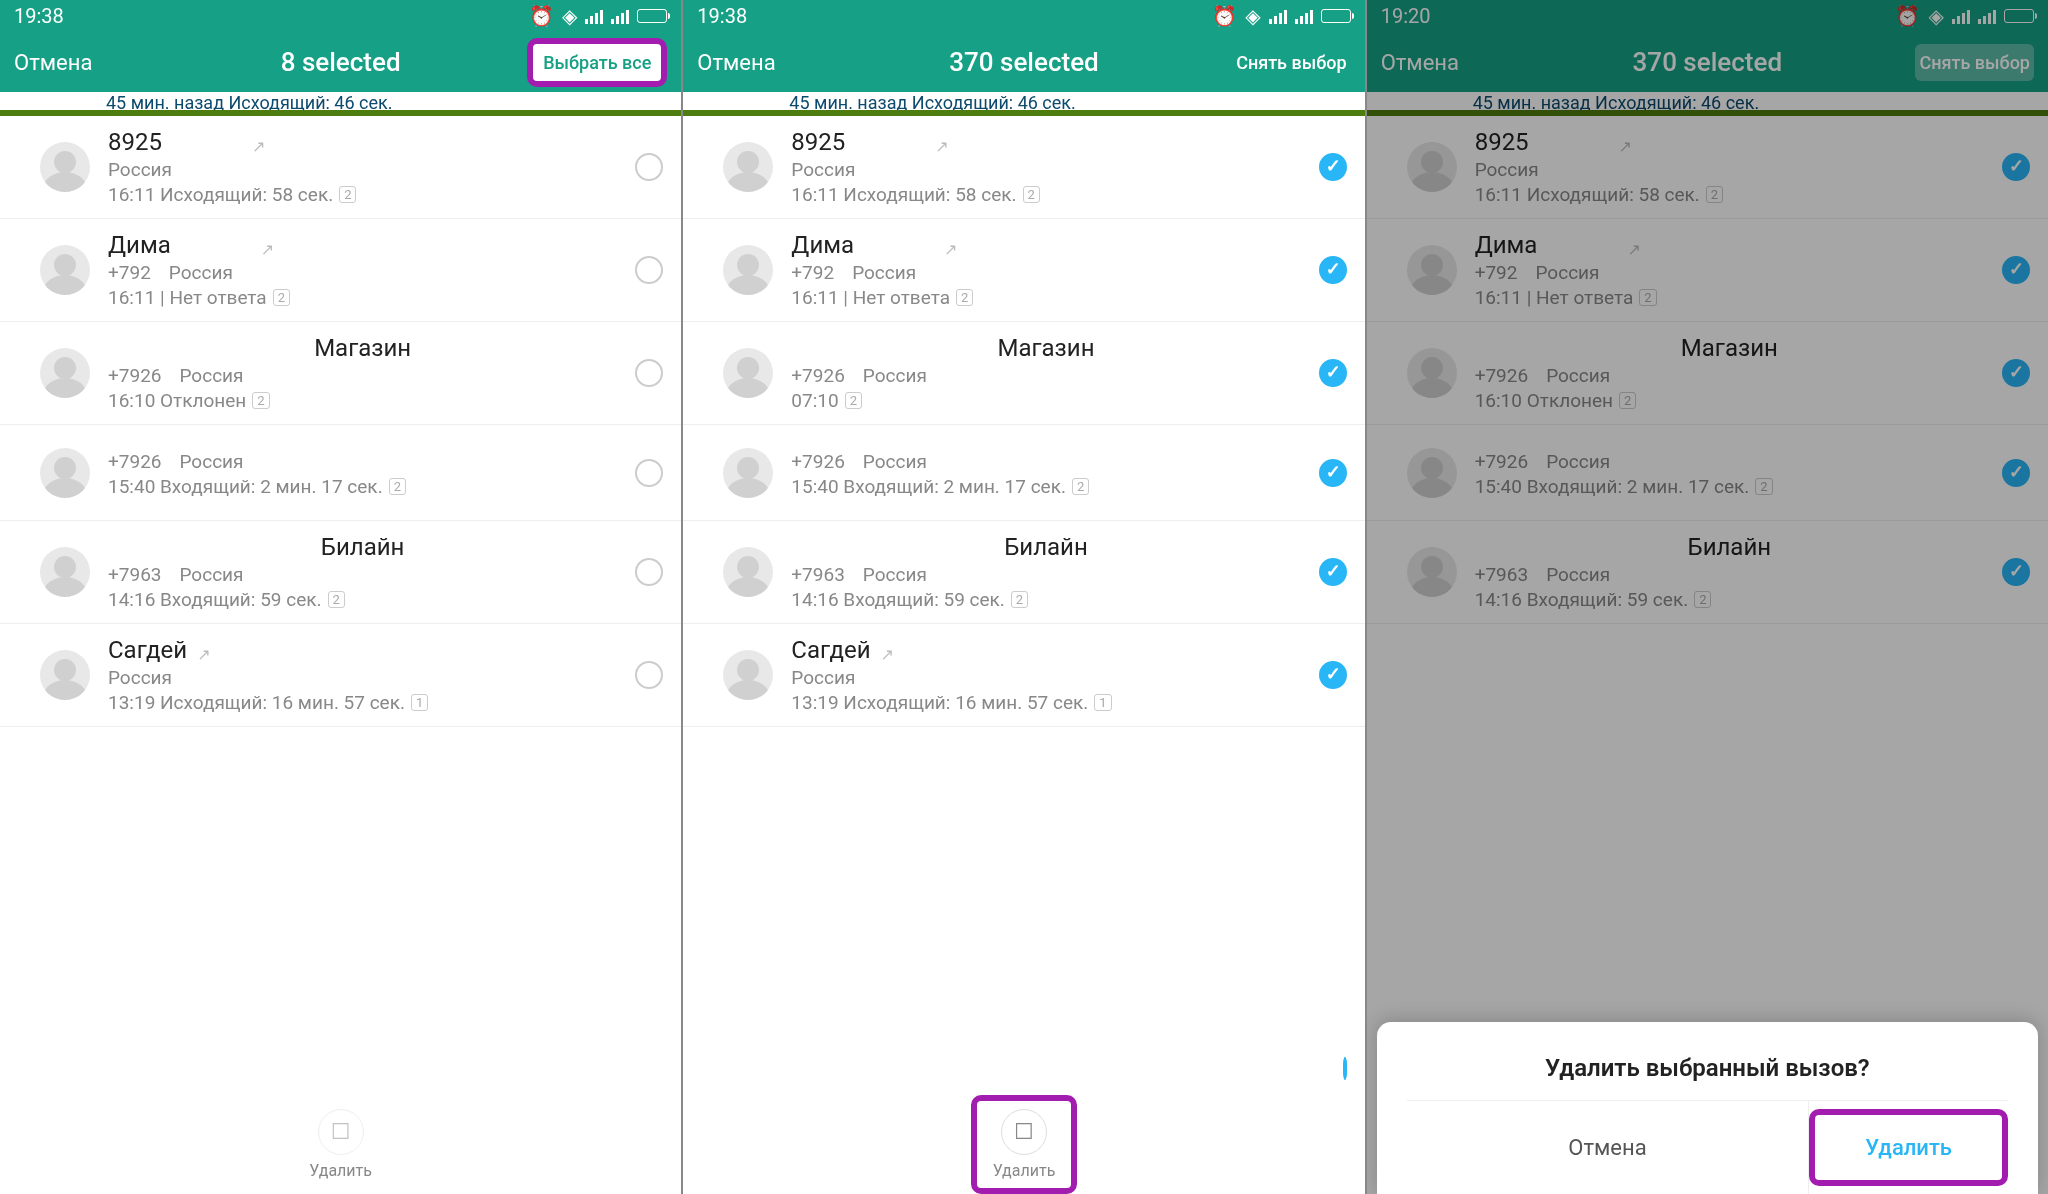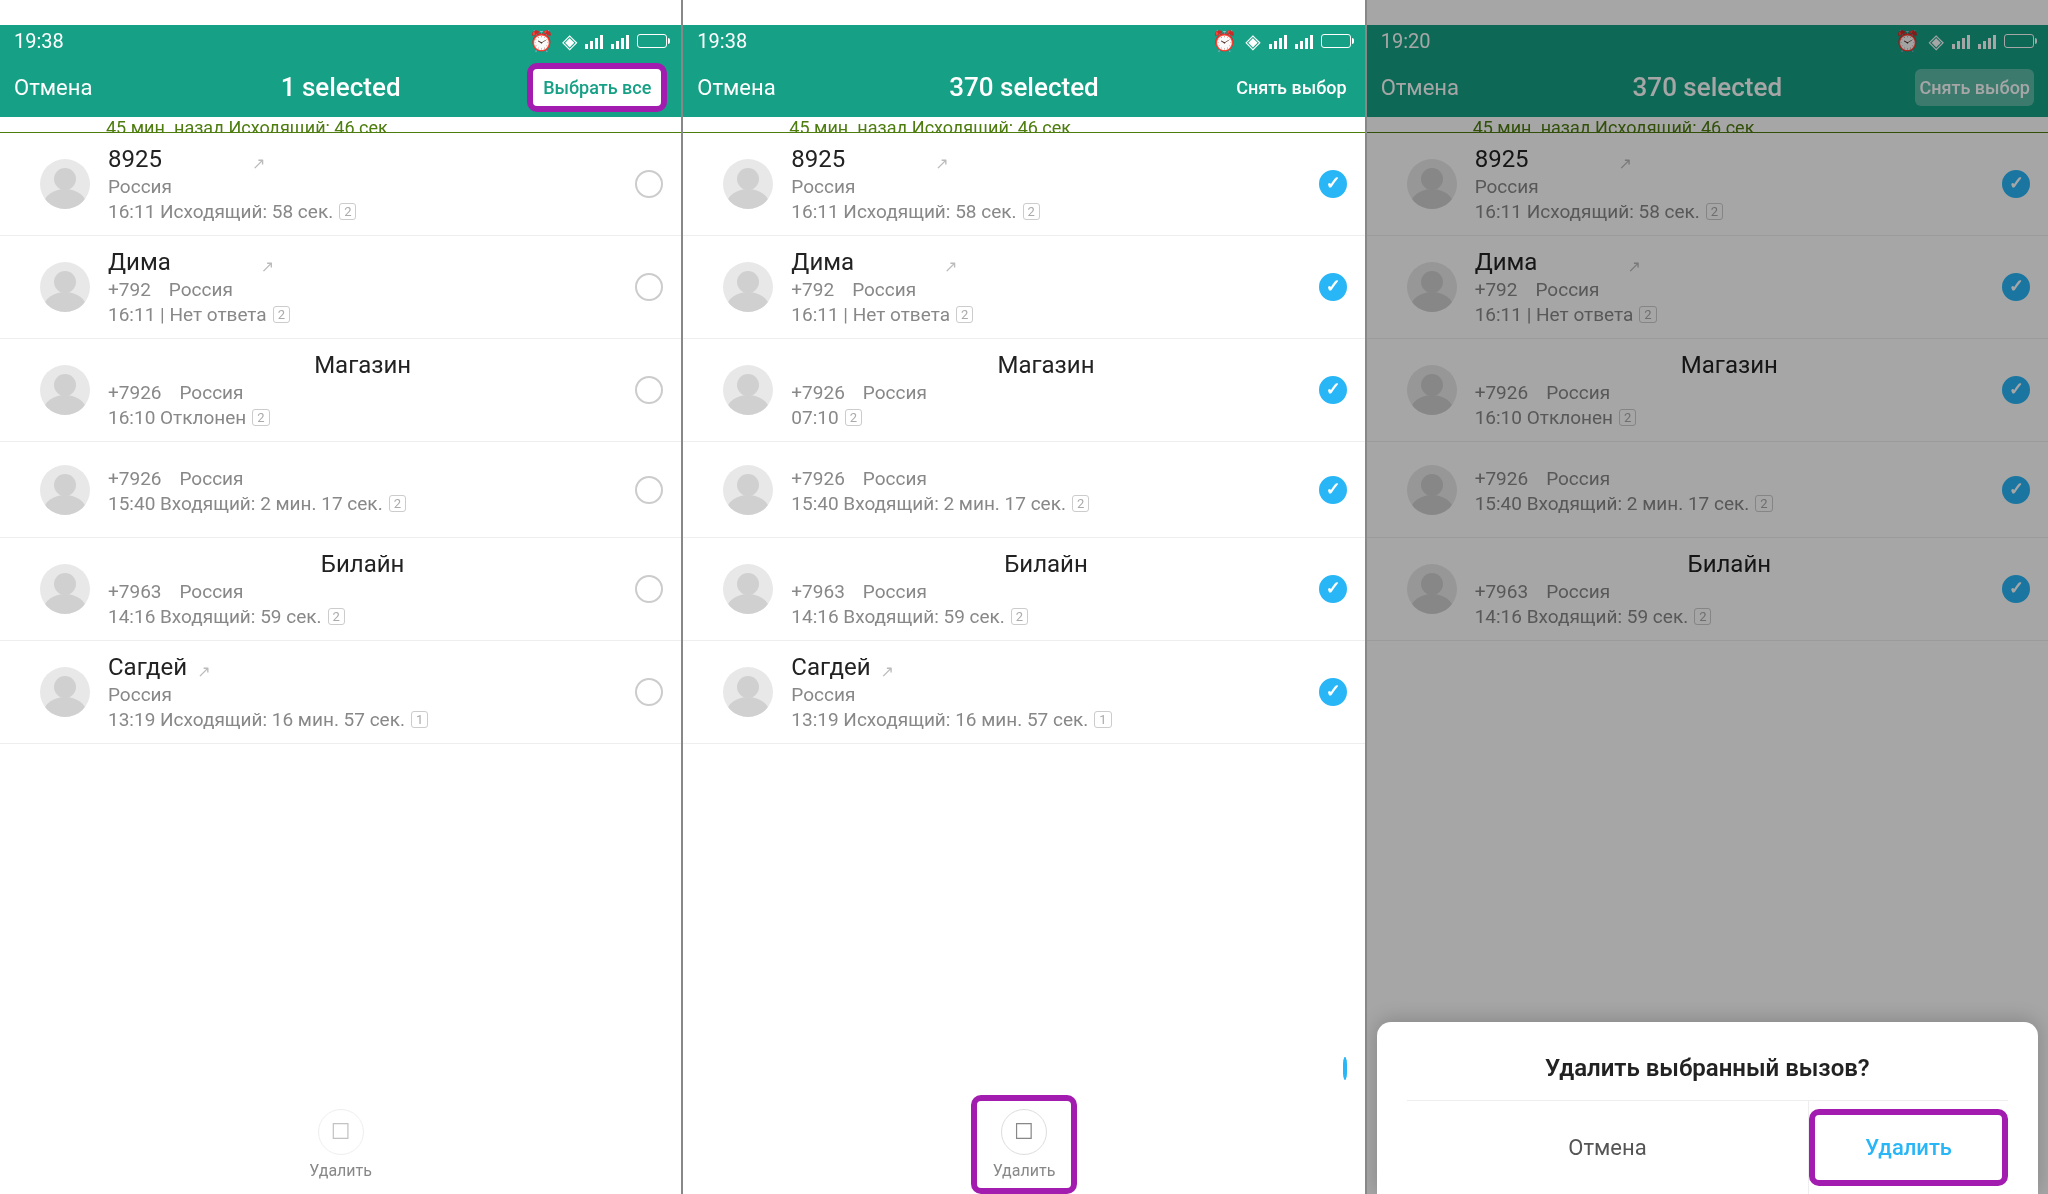--- a/index.html
+++ b/index.html
@@ -1,26 +1,26 @@
 <!DOCTYPE html>
 <html><head>
 <meta charset="utf-8">
 <style>
 * { margin: 0; padding: 0; box-sizing: border-box; font-family: -apple-system, Roboto, Arial, sans-serif; }
 body { display: flex; width: 2048px; height: 1194px; background: #888; gap: 2px; }
 .phone { flex: 1; background: #fff; display: flex; flex-direction: column; position: relative; overflow: hidden; }
-.status-bar { background: #16a085; color: #fff; height: 32px; display: flex; align-items: center; justify-content: space-between; padding: 0 14px; font-size: 20px; margin-top: 25px; }
+.status-bar { background: #16a085; color: #fff; height: 32px; display: flex; align-items: center; justify-content: space-between; padding: 0 14px; font-size: 20px; }
 .status-icons { display: flex; gap: 8px; align-items: center; }
 .header { background: #16a085; color: #fff; height: 60px; display: flex; align-items: center; justify-content: space-between; padding: 0 14px; }
 .header-left { font-size: 22px; }
 .header-center { font-size: 26px; font-weight: 500; position: absolute; left: 50%; transform: translateX(-50%); }
 .header-right-btn { background: #fff; color: #16a085; border: none; border-radius: 6px; padding: 8px 10px; font-size: 18px; font-weight: 500; cursor: pointer; }
 .header-right-btn.plain { background: #16a085; color: #fff; padding: 8px 4px; }
 .highlight-orange { border: 6px solid #a21caf; border-radius: 10px; }
-.clipped-row { height: 16px; overflow: hidden; color: #4d7c0f; font-size: 18px; padding-left: 106px; border-bottom: 1px solid #4d7c0f; }
+.clipped-row { height: 24px; overflow: hidden; color: #0c4a6e; font-size: 18px; padding-left: 106px; border-bottom: 6px solid #4d7c0f; }
 .list { flex: 1; overflow: hidden; }
 .row { display: flex; align-items: center; padding: 12px 18px 12px 40px; border-bottom: 1px solid #eee; gap: 18px; min-height: 96px; }
 .avatar { width: 50px; height: 50px; border-radius: 50%; background: #e8e8e8; flex-shrink: 0; position: relative; overflow: hidden; }
 .avatar::before { content: ''; position: absolute; width: 22px; height: 22px; background: #d0d0d0; border-radius: 50%; top: 9px; left: 14px; }
 .avatar::after { content: ''; position: absolute; width: 42px; height: 30px; background: #d0d0d0; border-radius: 50% 50% 0 0; bottom: -10px; left: 4px; }
 .row-content { flex: 1; }
 .row-name { font-size: 24px; color: #222; display: flex; align-items: flex-end; gap: 10px; }
 .row-name.center { justify-content: center; }
 .arrow-icon { color: #bbb; font-size: 16px; }
 .row-sub { font-size: 19px; color: #888; display: flex; gap: 18px; margin-top: 2px; }
@@ -69,21 +69,21 @@
           <span class="signal-bar" style="height:5px"></span>
           <span class="signal-bar" style="height:8px"></span>
           <span class="signal-bar" style="height:11px"></span>
           <span class="signal-bar" style="height:14px"></span>
         </span>
       <span class="battery-icon"><span class="battery-fill"></span></span>
     </div>
   </div>
   <div class="header">
     <span class="header-left">Отмена</span>
-    <span class="header-center">1 selected</span>
+    <span class="header-center">8 selected</span>
     <button class="header-right-btn highlight-orange">Выбрать все</button>
   </div>
   <div class="clipped-row">45 мин. назад Исходящий: 46 сек.</div>
   <div class="list" id="list1">
       <div class="row">
       <div class="avatar"></div>
       <div class="row-content">
         <div class="row-name ">8925<span class="arrow-icon" style="margin-left:80px">↗</span></div>
         <div class="row-sub">
             <span>Россия</span>

